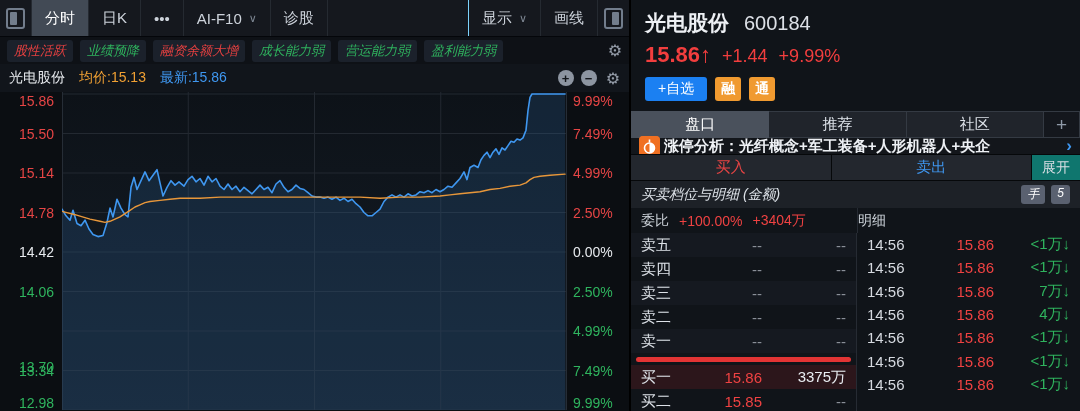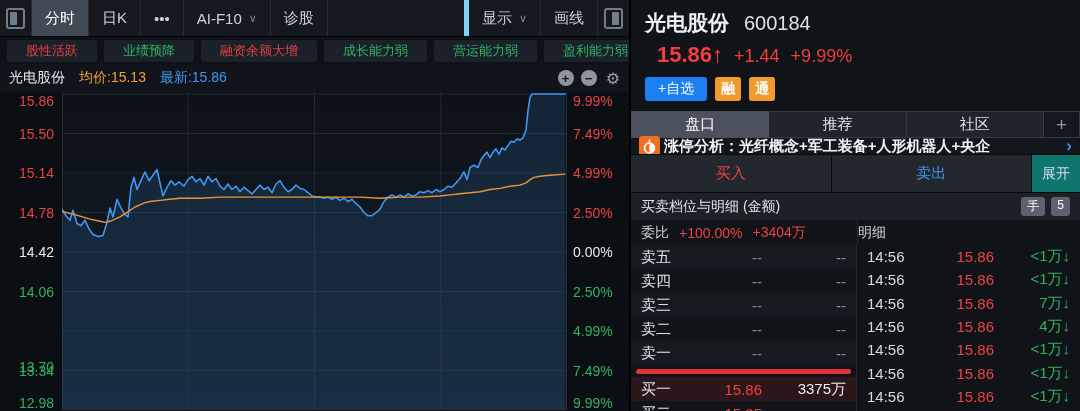--- a/index.html
+++ b/index.html
@@ -15,21 +15,21 @@
   .tbtn.active { background:#424a55; color:#fff; }
   .tbtn .chev { font-size:11px; color:#7f8894; }
   .ticon-btn { width:32px; display:flex; align-items:center; justify-content:center; border-right:1px solid #252a31; }
   .ticon-btn.right { border-right:none; border-left:1px solid #252a31; }
   .collapse-icon { width:19px; height:21px; border:2px solid #727d8c; border-radius:3px; position:relative; }
   .collapse-icon .bar { position:absolute; top:2px; bottom:2px; width:7px; background:#727d8c; border-radius:1px; }
   .collapse-icon .bar.l { left:2px; } .collapse-icon .bar.r { right:2px; }
   .tsp { flex:1; }
 
   .tagrow { height:27px; display:flex; align-items:center; gap:7px; padding:0 7px; background:#0e1116; }
-  .tag { background:#1b212b; border-radius:3px; padding:2px 19px; font-size:13px; white-space:nowrap; }
+  .tag { background:#1b212b; border-radius:3px; padding:2px 7px; font-size:13px; white-space:nowrap;font-style:italic; }
   .tag.red { color:#e64040; } .tag.green { color:#2fb45e; }
   .gear { margin-left:auto; color:#949ca8; font-size:16px; }
 
   .chart-header { height:28px; display:flex; align-items:center; gap:14px; padding:0 9px; background:#11151b; font-size:14px; }
   .ch-name { color:#e8ebef; }
   .ch-avg { color:#f0a033; }
   .ch-last { color:#3f97f0; }
   .ch-icons { margin-left:auto; display:flex; gap:7px; align-items:center; }
   .circle-btn { width:16px; height:16px; border-radius:50%; background:#8d95a1; color:#14171c; font-size:13px; font-weight:bold; display:flex; align-items:center; justify-content:center; line-height:1; }
 
@@ -39,46 +39,46 @@
   .ylab { position:absolute; transform:translateY(-50%); font-size:14px; white-space:nowrap; }
   .y-left .ylab { right:3px; }
   .ylab.red { color:#e64545; } .ylab.white { color:#e7eaee; } .ylab.green { color:#2fb45e; }
   .plot-svg { position:absolute; left:62px; top:0; }
 
   
   .right-panel { width:451px; background:#101419; border-left:2px solid #000; display:flex; flex-direction:column; overflow:hidden; }
   .rp-title { padding:9px 14px 0; display:flex; gap:15px; align-items:baseline; }
   .stock-name { font-size:21px; font-weight:bold; color:#edf0f4; }
   .stock-code { font-size:20px; color:#dde1e7; }
-  .rp-price { padding:5px 26px 0; display:flex; gap:11px; align-items:baseline; color:#f23e3e; }
+  .rp-price { padding:5px 14px 0; display:flex; gap:11px; align-items:baseline; color:#f23e3e; }
   .p-big { font-size:22px; font-weight:bold; }
   .p-chg { font-size:18px; }
   .rp-actions { display:flex; gap:8px; padding:9px 14px 7px; align-items:center; }
   .watch-btn { background:#1b80f2; color:#fff; font-size:14px; padding:3px 13px; border-radius:3px; }
   .mbadge { background:#f09a30; color:#fff; font-size:14px; font-weight:bold; padding:3px 6px; border-radius:3px; }
   .sector-chip { margin-left:auto; background:#262b33; border-radius:3px; padding:3px 9px; display:flex; gap:8px; font-size:14px; align-items:baseline; }
   .sector-chip .sname { color:#e3e7ec; } .sector-chip .spct { color:#ef4545; }
 
   .tabs { display:flex; height:27px; margin-top:3px; }
   .tab { flex:1; display:flex; align-items:center; justify-content:center; font-size:15px; color:#dde2e9; background:#20242b; border:1px solid #343a43; border-left:none; }
   .tab:first-child { border-left:1px solid #343a43; }
   .tab.active { background:#4a515c; color:#fff; border-color:#4a515c; }
   .tab-add { width:36px; display:flex; align-items:center; justify-content:center; color:#8f9aa8; font-size:19px; background:#14171d; border:1px solid #343a43; border-left:none; }
 
   .limit-row { display:flex; align-items:center; gap:4px; height:16px; padding:0 8px; background:#13161b; }
   .limit-icon { width:21px; height:21px; border-radius:4px; background:#f07022; flex:none; }
   .limit-text { font-size:15px; font-weight:600; color:#eef1f5; white-space:nowrap; }
   .limit-arrow { color:#3f97f0; margin-left:auto; font-size:17px; font-weight:bold; }
 
-  .bs-row { display:flex; height:39px; border-top:1px solid #06080a; border-bottom:1px solid #06080a; }
+  .bs-row { display:flex; height:27px; border-top:1px solid #06080a; border-bottom:1px solid #06080a; }
   .bs-cell { flex:1; display:flex; align-items:center; justify-content:center; font-size:15px; background:#23272e; border-right:1px solid #06080a; }
   .bs-cell.buy { color:#e84444; } .bs-cell.sell { color:#3f97f0; }
   .expand-btn { width:48px; display:flex; align-items:center; justify-content:center; color:#d8dde3; font-size:14px; background:#0f766e; }
 
-  .book-head { display:flex; align-items:center; height:27px; padding:0 10px; background:#1d2127; font-size:14px; color:#dde2e8; }
+  .book-head { display:flex; align-items:center; height:27px; padding:0 10px; background:#1d2127; font-size:14px; color:#dde2e8;font-style:italic; }
   .badges { margin-left:auto; display:flex; gap:6px; }
   .badge { background:#5a6170; color:#fff; font-size:12px; padding:1px 6px; border-radius:3px; }
 
   .ratio-row { display:flex; height:25px; align-items:center; font-size:14px; }
   .ratio-left { width:226px; display:flex; gap:10px; padding:0 10px; align-items:center; }
   .ratio-label { color:#ccd2d9; } .ratio-val { color:#ef4242; }
   .detail-label { color:#ccd2d9; border-left:1px solid #262b33; align-self:stretch; display:flex; align-items:center; flex:1; }
 
   .book-body { display:flex; flex:1; overflow:hidden; }
   .bcol { width:226px; border-right:1px solid #262b33; display:flex; flex-direction:column; }
@@ -119,21 +119,21 @@
           <span>•••</span>
         </div>
       <div class="tbtn">
           <span>AI-F10</span>
           <span class="chev">∨</span>
         </div>
       <div class="tbtn">
           <span>诊股</span>
         </div>
       <div class="tsp" style="border-right:none"></div>
-      <div class="tbtn" style="border-left:5px solid #7dd3fc">
+      <div class="tbtn" style="border-left:1px solid #7dd3fc">
           <span>显示</span>
           <span class="chev">∨</span>
         </div>
       <div class="tbtn" style="border-right:none">
           <span>画线</span>
         </div>
       <div class="ticon-btn right">
         <div class="collapse-icon">
             <div class="bar r"></div>
           </div>

